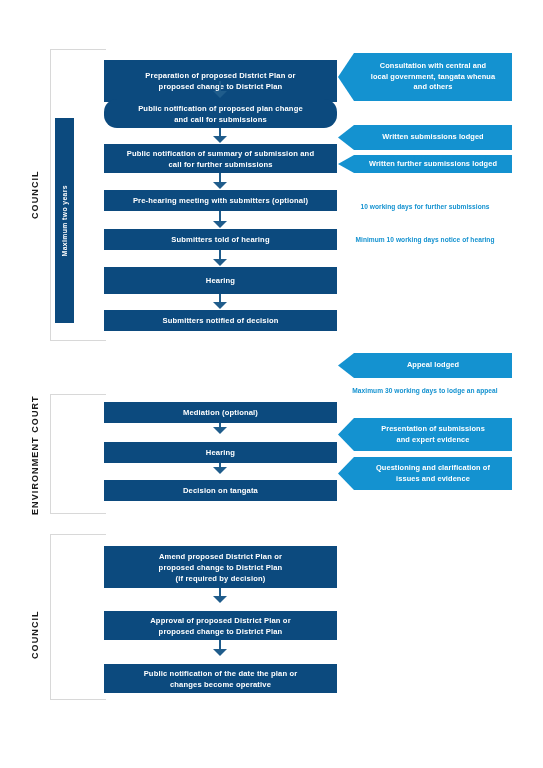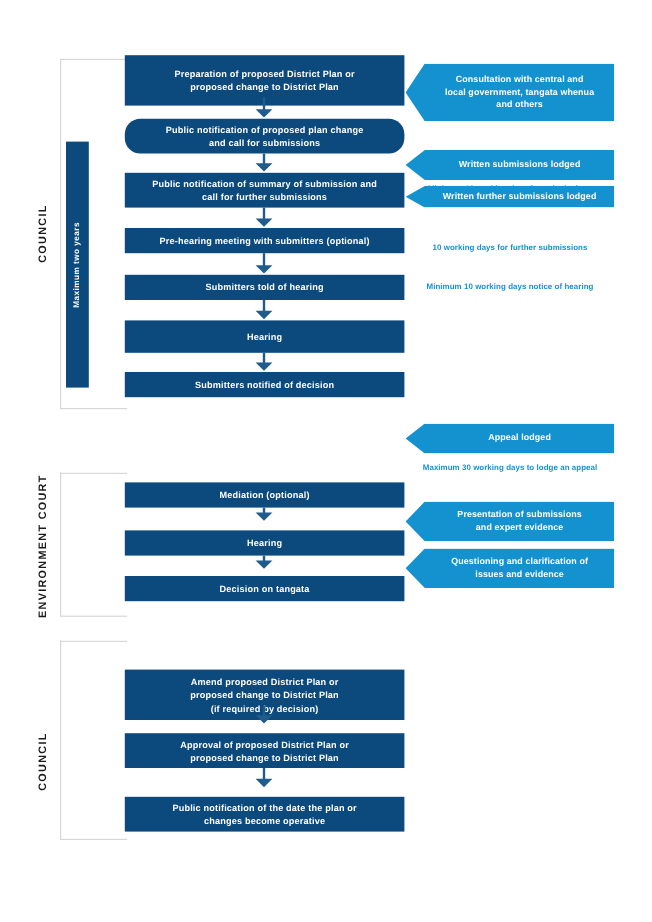--- a/index.html
+++ b/index.html
@@ -147,21 +147,21 @@
   <div class="bracket" style="left:50px; top:534px; width:56px; height:166px;"></div>
 
   <div class="slabel" style="left:30px; top:150px; height:90px;">COUNCIL</div>
   <div class="slabel" style="left:30px; top:390px; height:130px;">ENVIRONMENT COURT</div>
   <div class="slabel" style="left:30px; top:590px; height:90px;">COUNCIL</div>
 
   <div id="maxbar">
     <span>Maximum two years</span>
   </div>
 
-  <div class="pbox" style="top:46px; height:42px;">
+  <div class="pbox" style="top:60px; height:42px;">
     <div class="lines">
       <div>Preparation of proposed District Plan or</div>
       <div>proposed change to District Plan</div>
     </div>
   </div>
 
   <div class="pbox" style="top:99px; height:29px;border-radius:13px;">
     <div class="lines">
       <div>Public notification of proposed plan change</div>
       <div>and call for submissions</div>
@@ -210,21 +210,21 @@
       <div>Hearing</div>
     </div>
   </div>
 
   <div class="pbox" style="top:480px; height:21px;">
     <div class="lines">
       <div>Decision on tangata</div>
     </div>
   </div>
 
-  <div class="pbox" style="top:546px; height:42px;margin-top:12px;">
+  <div class="pbox" style="top:546px; height:42px;">
     <div class="lines">
       <div>Amend proposed District Plan or</div>
       <div>proposed change to District Plan</div>
       <div>(if required by decision)</div>
     </div>
   </div>
 
   <div class="pbox" style="top:611px; height:29px;">
     <div class="lines">
       <div>Approval of proposed District Plan or</div>

